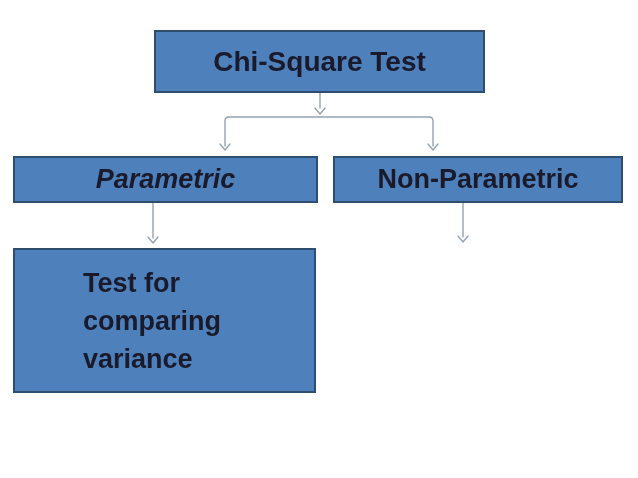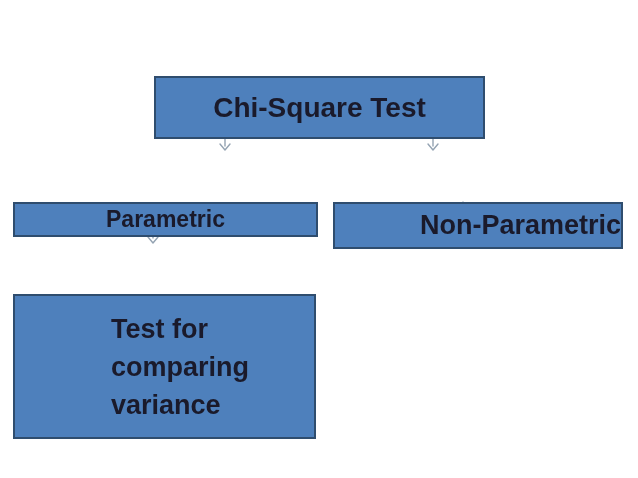--- a/index.html
+++ b/index.html
@@ -26,41 +26,40 @@
     box-sizing:border-box;
     background:var(--fill);
     border:2px solid var(--border);
     color:var(--text);
     font-weight:bold;
     display:flex;
     align-items:center;
     justify-content:center;
     text-align:center;
     line-height:1.35;
-    margin-top:46px;
   }
   .node-root{
     left:154px;top:30px;width:331px;height:63px;
     font-size:28px;
   }
   .node-parametric{
-    left:13px;top:156px;width:305px;height:35px;
-    font-size:23px;
+    left:13px;top:156px;width:305px;height:47px;
+    font-size:27px;
+    font-style:italic;
   }
   .node-nonparametric{
     left:333px;top:156px;width:290px;height:47px;
     font-size:27px;
-    justify-content:flex-end;
   }
   .node-pchild{
     left:13px;top:248px;width:303px;height:145px;
     font-size:27px;
     justify-content:flex-start;
     text-align:left;
-    padding-left:96px;
+    padding-left:68px;
     line-height:38px;
   }
   .node-npchild{
     left:328px;top:247px;width:295px;height:150px;
     font-size:27px;
     line-height:37px;
   }
   .prelines{white-space:pre-line;}
 </style>
 </head>

